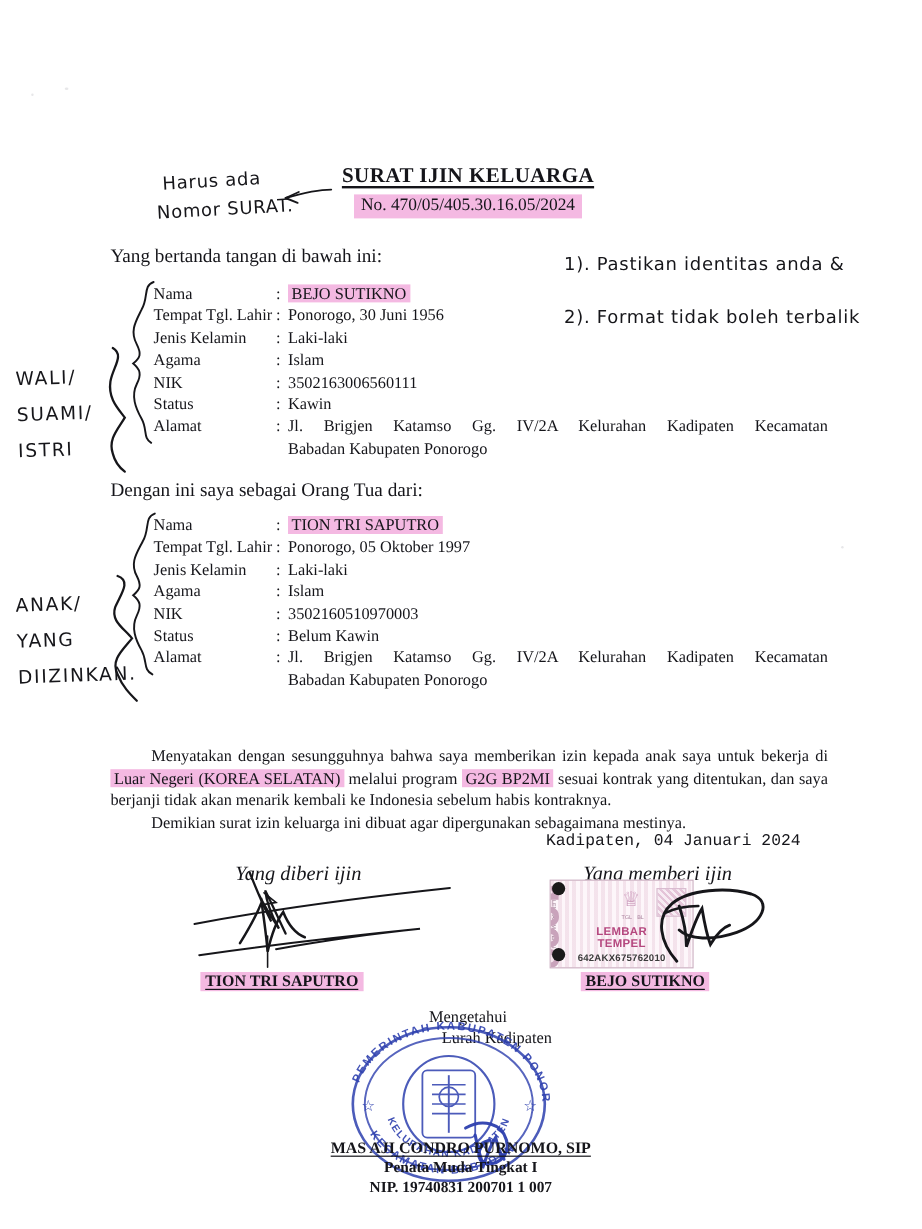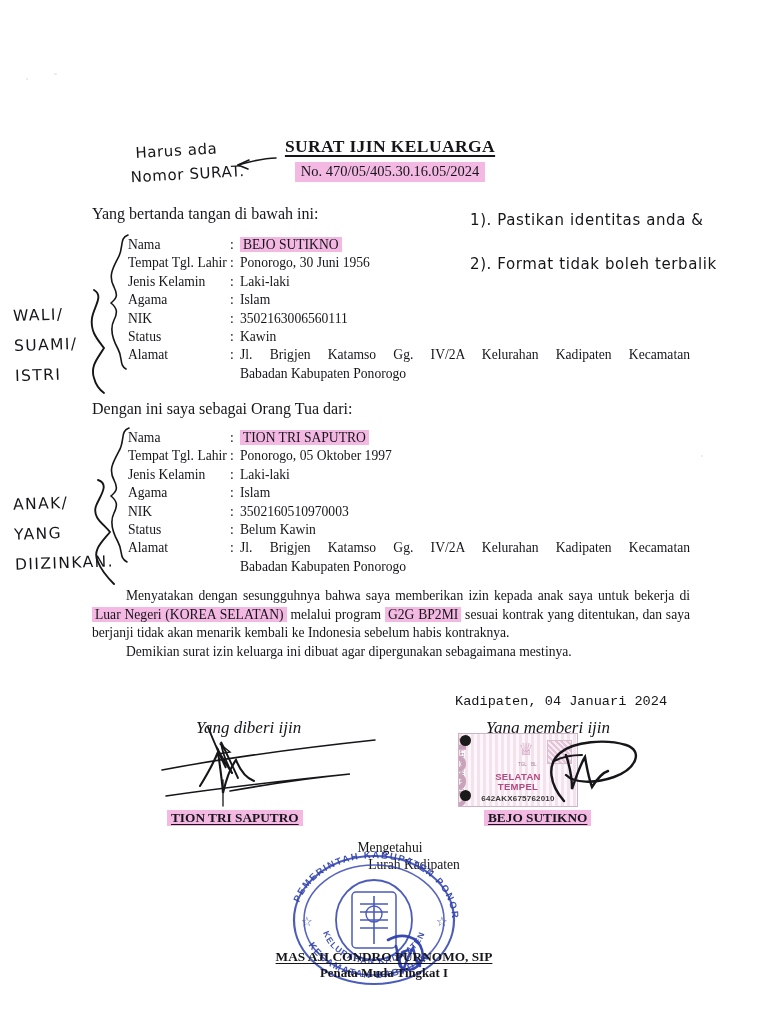--- a/index.html
+++ b/index.html
@@ -41,21 +41,21 @@
   .addr{display:flex;line-height:18.4px;}
   .addrtext{flex:1;text-align:justify;}
   .addrtext > span{display:block;}
   .addrtext .j{
     text-align:justify;text-align-last:justify;
     display:block;width:100%;
   }
 
   
   .decl{
-    position:absolute;left:92px;width:598px;top:587px;
+    position:absolute;left:92px;width:598px;top:621px;
     font-size:13.6px;line-height:18.6px;text-align:justify;
   }
   .decl p{margin:0;}
   .decl .ind{text-indent:34px;}
 
   
   .place-date{position:absolute;left:455px;top:694px;font-size:13.6px;font-family:Liberation Mono, monospace;}
   .sig-label{position:absolute;font-size:17px;font-style:italic;}
   #siglabel-left{left:196px;top:718px;}
   #siglabel-right{left:486px;top:718px;}
@@ -276,21 +276,21 @@
 
   <div class="materai">
     <div class="wave"></div>
     <div class="side-text">SERI LEMBAR MATERAI</div>
     <div class="bigval">10000</div>
     <div class="garuda">♕</div>
     <div class="sq"></div>
     <div class="tn tn1">TGL</div>
     <div class="tn tn2">BL</div>
     <div class="mtxt">
-      <span>SELATAN</span><br>
+      <span>LEMBAR</span><br>
       <span>TEMPEL</span>
     </div>
     <div class="serial">642AKX675762010</div>
   </div>
   <div class="hole" style="left:460px;top:735px;"></div>
   <div class="hole" style="left:460px;top:790px;"></div>
 
   <svg width="140" height="80" style="position:absolute;left:540px;top:735px;">
     <path class="ink" stroke-width="2.4" stroke-linecap="round" d="M24 66 C10 50 6 30 20 18 C34 6 66 4 86 10 C104 16 96 34 74 42 C54 49 34 48 26 40"></path>
     <path class="ink" stroke-width="2.4" stroke-linecap="round" d="M26 20 C30 32 32 44 32 54 C36 42 40 30 45 22 C47 34 49 44 52 52 C57 44 62 38 68 36"></path>
@@ -331,20 +331,21 @@
       <path class="blueink" stroke-width="1.6" d="M98 56 L98 104"></path>
       <circle class="blueink" stroke-width="1.4" cx="98" cy="74" r="8"></circle>
     </g>
     <path class="blueink" stroke-width="2.6" stroke-linecap="round" opacity=".95" d="M112 100 C126 92 142 96 146 110 C150 124 136 134 126 128 C120 124 124 112 132 110"></path>
     <path class="blueink" stroke-width="2.6" stroke-linecap="round" opacity=".95" d="M120 106 C122 116 124 124 127 131 C130 122 133 114 137 108 C139 116 141 122 144 126"></path>
   </svg>
 
   <div class="official">
     <div class="oname">MAS AJI CONDRO PURNOMO, SIP</div>
     <div class="orank">Penata Muda Tingkat I</div>
+    <div class="onip">NIP. 19740831 200701 1 007</div>
   </div>
 
   <div class="hand hw-note" id="hw-top">
     <div>Harus ada</div>
     <div style="margin-left:-6px;">Nomor SURAT.</div>
   </div>
   <svg width="48" height="22" style="position:absolute;left:232px;top:152px;">
     <path class="ink" stroke-width="1.6" stroke-linecap="round" d="M44 6 C32 6 20 9 6 13"></path>
     <path class="ink" stroke-width="1.6" stroke-linecap="round" d="M6 13 L17 8 M6 13 L16 17"></path>
   </svg>

